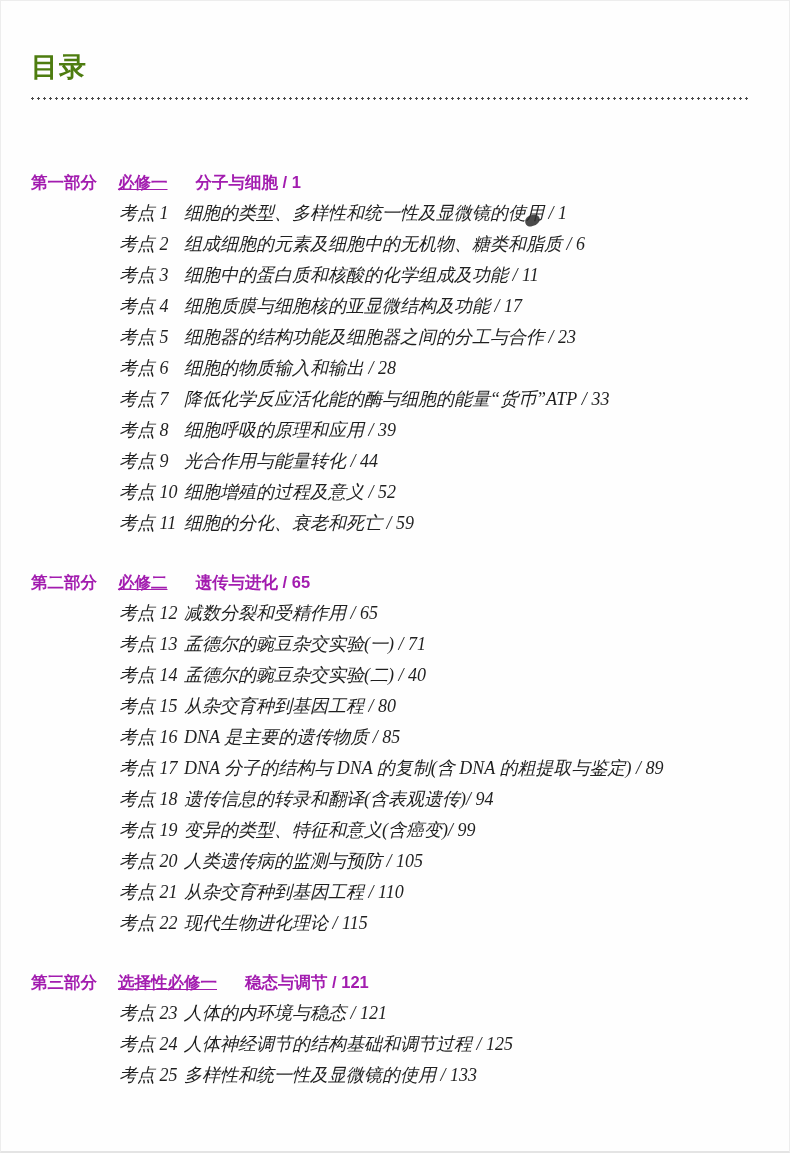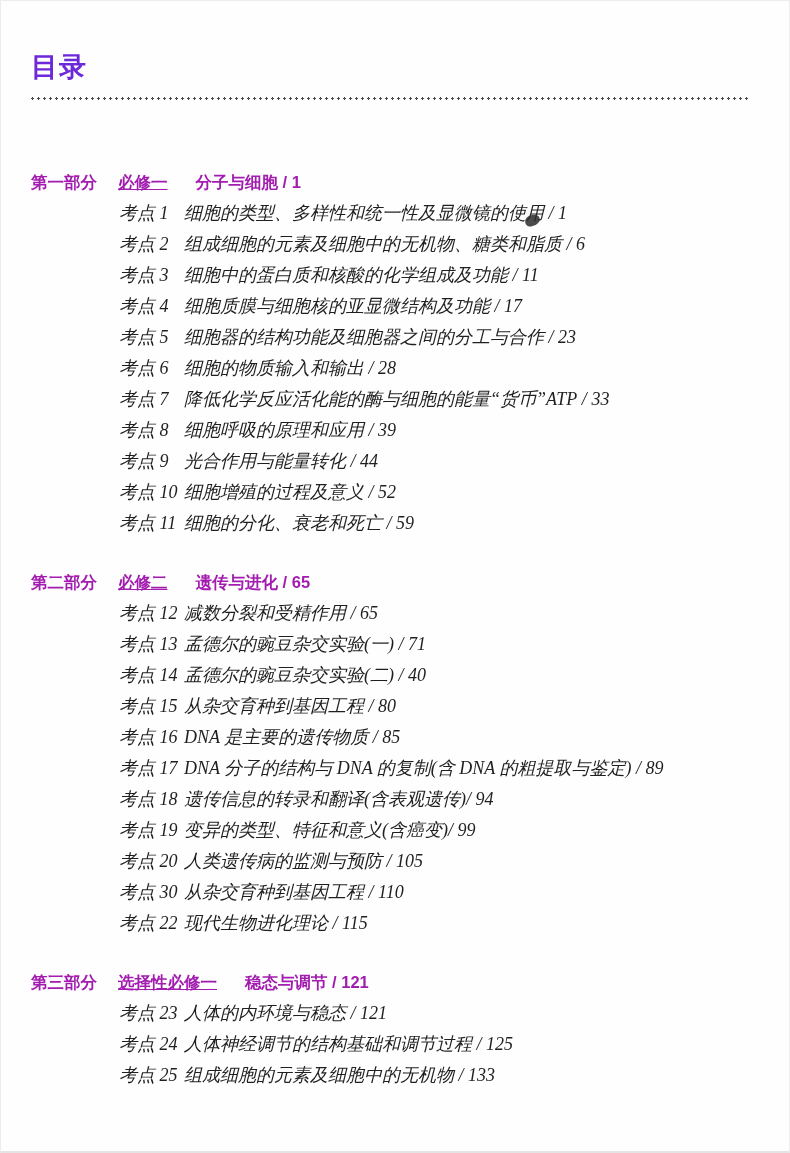--- a/index.html
+++ b/index.html
@@ -17,21 +17,21 @@
   }
   .page {
     padding: 50px 40px 0 30px;
   }
   .page-title {
     margin: 0;
     font-family: "Liberation Sans", "DejaVu Sans", sans-serif;
     font-weight: 700;
     font-size: 27px;
     line-height: 32px;
-    color: #6d28d9;
+    color: #4d7c0f;
     letter-spacing: 1px;
   }
   .dotted-rule {
     margin-top: 14px;
     width: 718px;
     height: 3px;
     background-image: radial-gradient(circle at 1.5px 1.5px, #4a4a4a 1.1px, transparent 1.4px);
     background-size: 6px 3px;
     background-repeat: repeat-x;
   }
@@ -255,21 +255,21 @@
   <div class="entry-row">
     <span class="entry-indent"></span>
     <span class="entry-label">考点 20</span>
     <span class="entry-title">人类遗传病的监测与预防</span>
     <span class="sep"> / </span>
     <span class="entry-page">105</span>
   </div>
 
   <div class="entry-row">
     <span class="entry-indent"></span>
-    <span class="entry-label">考点 30</span>
+    <span class="entry-label">考点 21</span>
     <span class="entry-title">从杂交育种到基因工程</span>
     <span class="sep"> / </span>
     <span class="entry-page">110</span>
   </div>
 
   <div class="entry-row">
     <span class="entry-indent"></span>
     <span class="entry-label">考点 22</span>
     <span class="entry-title">现代生物进化理论</span>
     <span class="sep"> / </span>
@@ -299,21 +299,21 @@
     <span class="entry-indent"></span>
     <span class="entry-label">考点 24</span>
     <span class="entry-title">人体神经调节的结构基础和调节过程</span>
     <span class="sep"> / </span>
     <span class="entry-page">125</span>
   </div>
 
   <div class="entry-row">
     <span class="entry-indent"></span>
     <span class="entry-label">考点 25</span>
-    <span class="entry-title">组成细胞的元素及细胞中的无机物</span>
+    <span class="entry-title">多样性和统一性及显微镜的使用</span>
     <span class="sep"> / </span>
     <span class="entry-page">133</span>
   </div>
 </div>
   </div>
 </div>
 </div>
 
 <div class="ink-smudge"></div>
 

